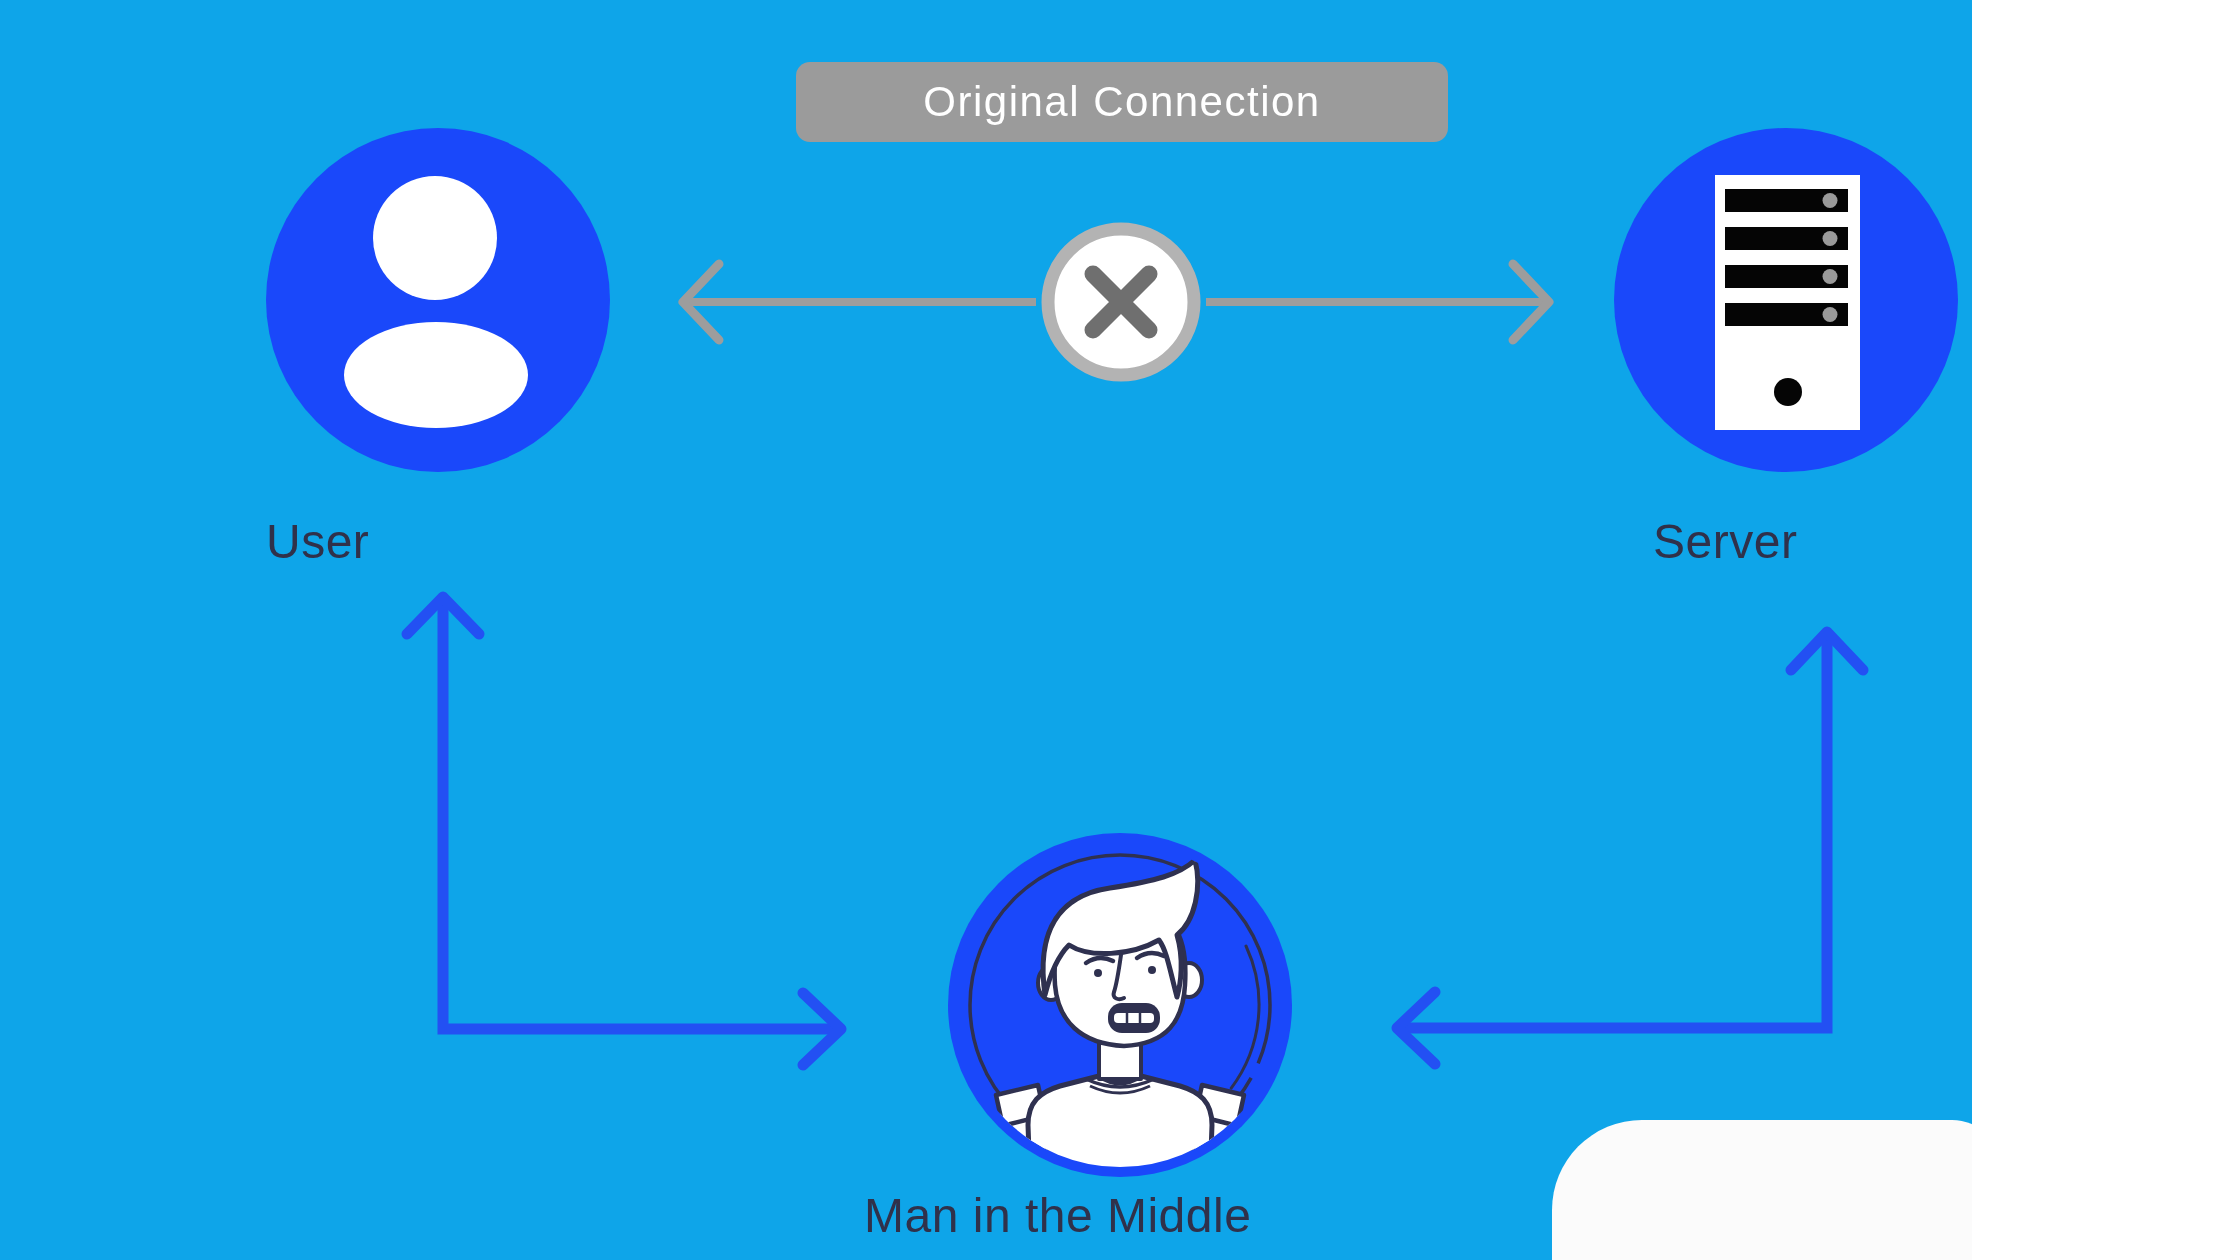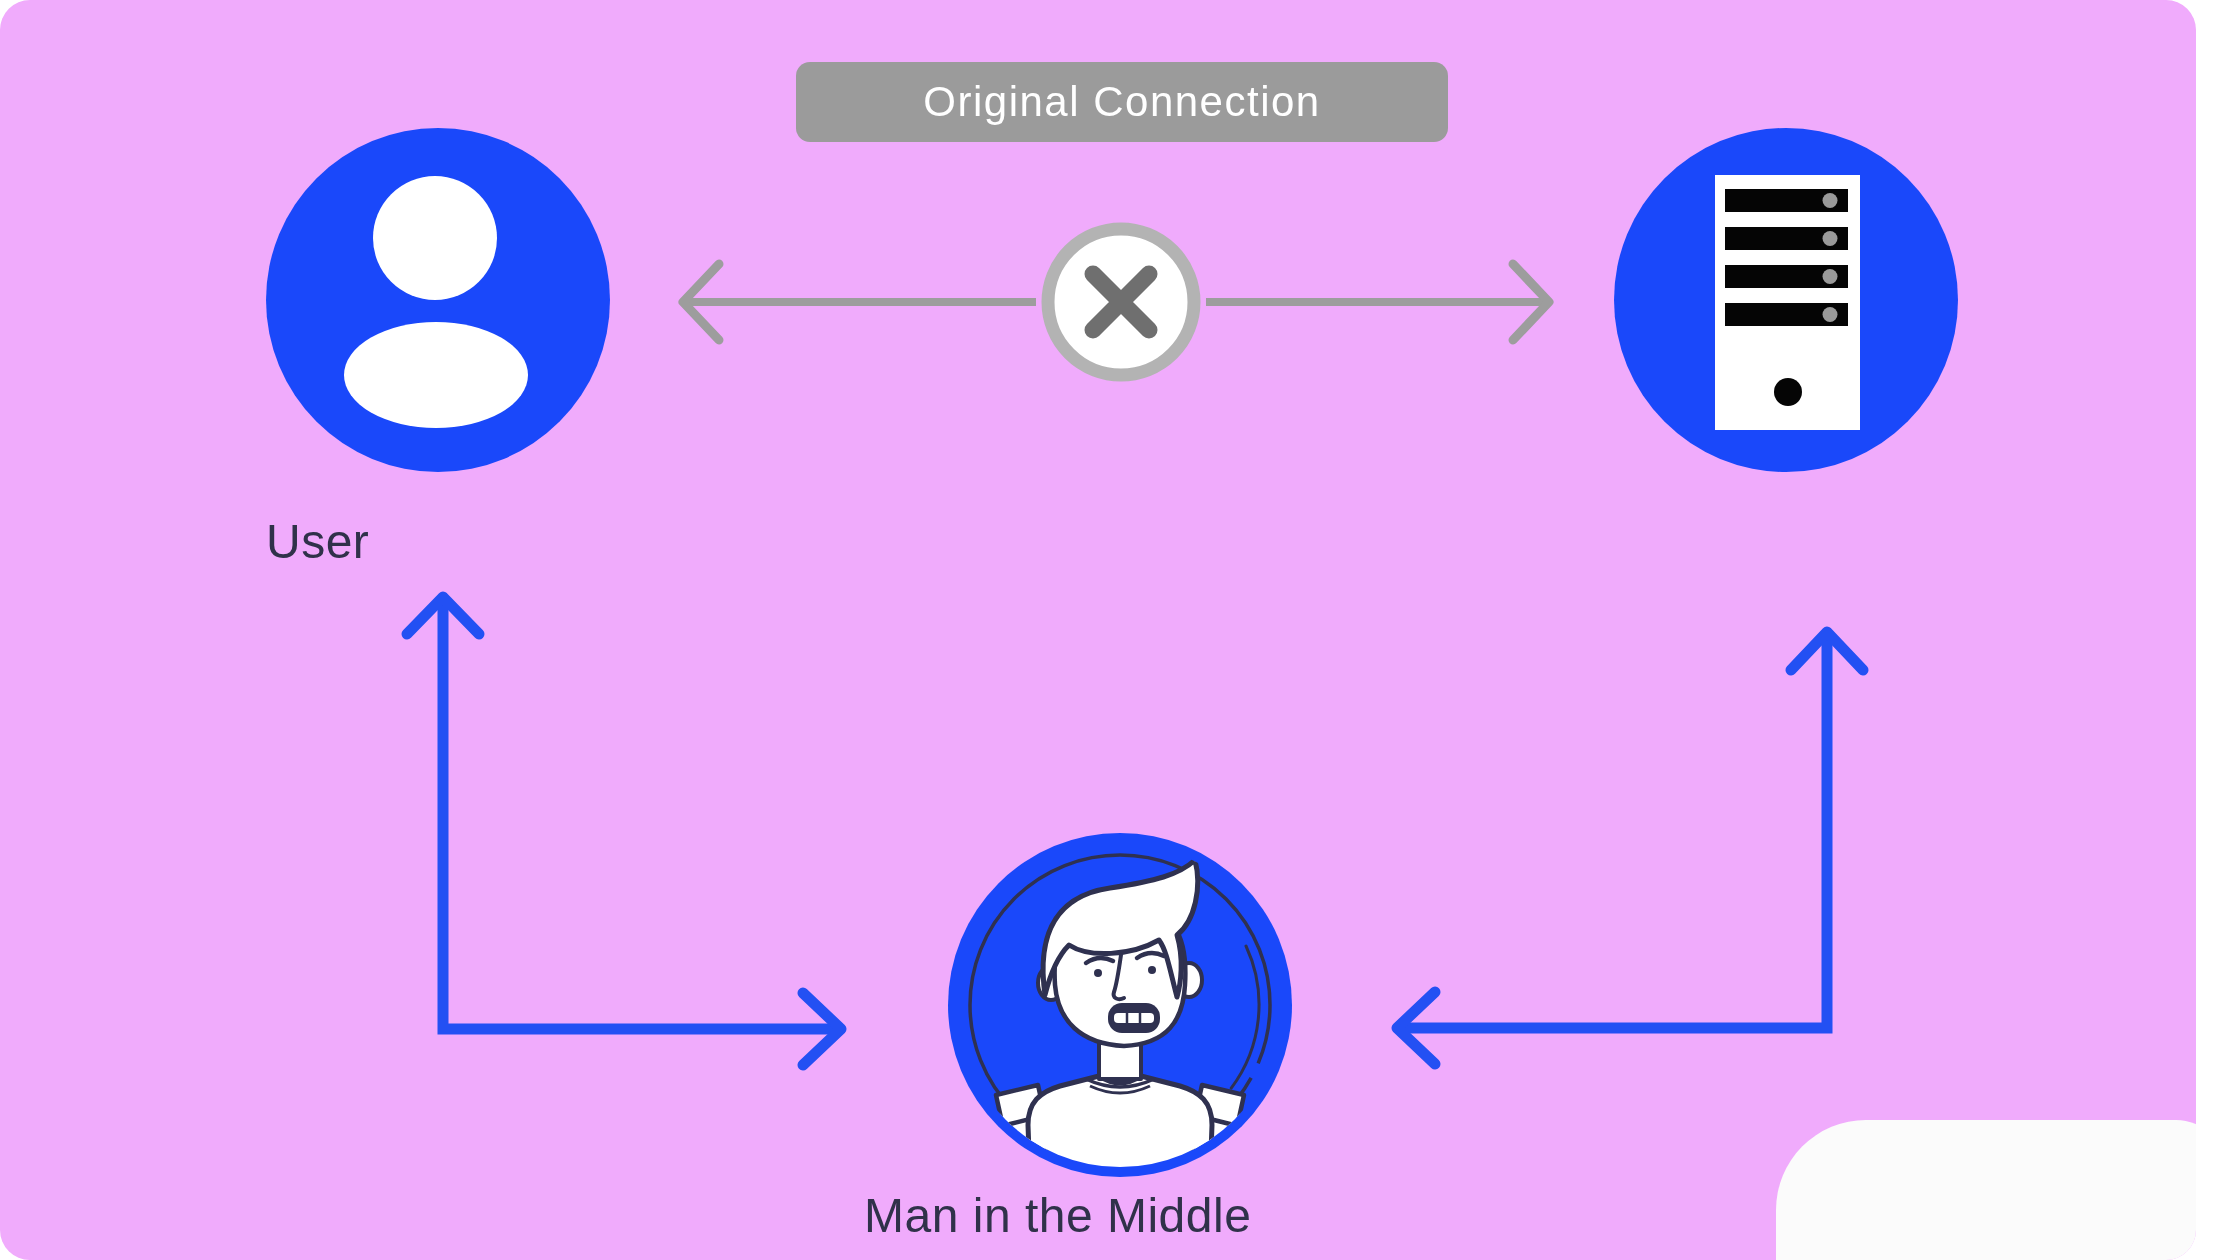--- a/index.html
+++ b/index.html
@@ -1,19 +1,18 @@
 <!DOCTYPE html>
 <html><head>
 <meta charset="utf-8">
 <style>
   html,body{margin:0;padding:0;background:#ffffff;}
   .canvas{
-    position:relative;width:2196px;height:1260px;background:#f0abfc;overflow:hidden;
+    position:relative;width:1972px;height:1260px;background:#0ea5e9;overflow:hidden;
     font-family:"Liberation Sans", sans-serif;
-    border-radius:30px;
   }
   .badge{
     position:absolute;left:796px;width:652px;height:80px;background:#9b9b9b;
     border-radius:14px;color:#ffffff;display:flex;align-items:center;justify-content:center;
     font-size:42px;font-weight:500;letter-spacing:1.5px;
   }
   .badge.original{top:62px;}
   .badge.new{top:652px;}
   .node{position:absolute;width:344px;height:344px;}
   .node svg{display:block;width:344px;height:344px;}
@@ -85,20 +84,21 @@
       <rect x="111" y="99" width="123" height="23" fill="#050505"></rect>
       <rect x="111" y="137" width="123" height="23" fill="#050505"></rect>
       <rect x="111" y="175" width="123" height="23" fill="#050505"></rect>
       <circle cx="216" cy="72.5" r="7.5" fill="#9a9a9a"></circle>
       <circle cx="216" cy="110.5" r="7.5" fill="#9a9a9a"></circle>
       <circle cx="216" cy="148.5" r="7.5" fill="#9a9a9a"></circle>
       <circle cx="216" cy="186.5" r="7.5" fill="#9a9a9a"></circle>
       <circle cx="174" cy="264" r="14" fill="#050505"></circle>
     </svg>
   </div>
+  <div class="node-label label-server">Server</div>
 
   <div class="node mitm">
     <svg viewBox="0 0 344 344" xmlns="http://www.w3.org/2000/svg">
       <defs>
         <clipPath id="mitmClip">
             <circle cx="172" cy="172" r="162"></circle>
           </clipPath>
       </defs>
       <circle cx="172" cy="172" r="172" fill="#1a48fa"></circle>
 

